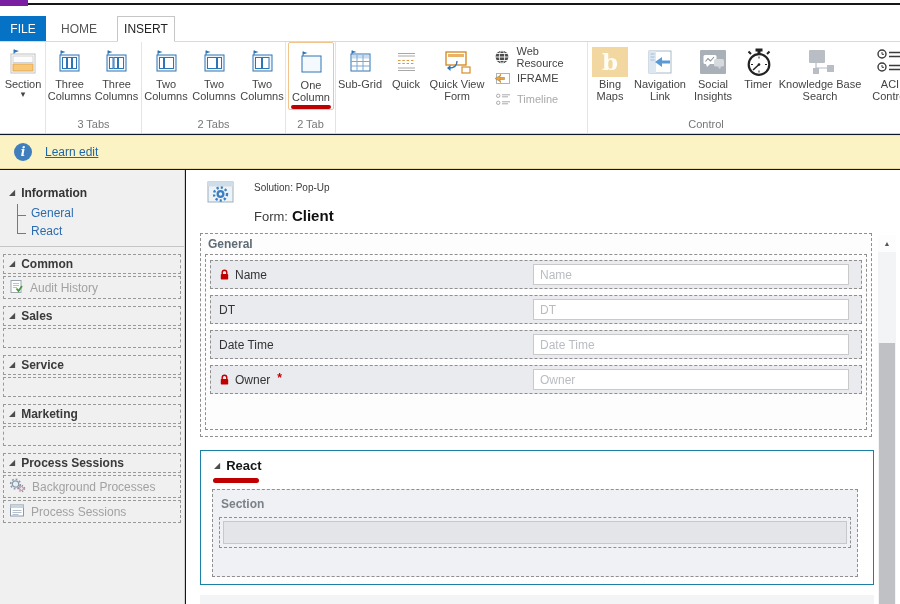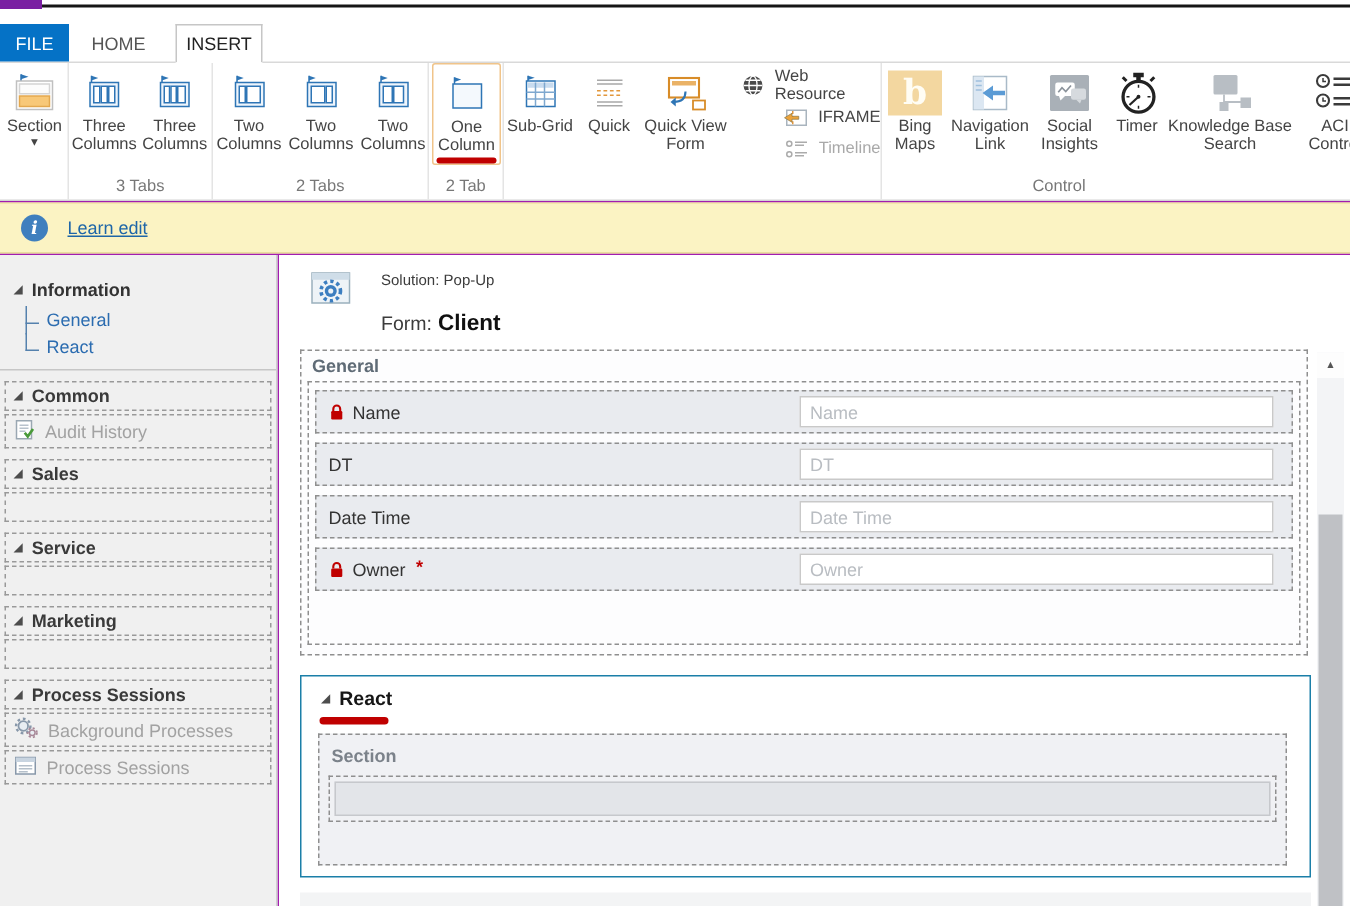--- a/index.html
+++ b/index.html
@@ -1,18 +1,18 @@
 <!DOCTYPE html>
 <html><head>
 <meta charset="utf-8">
 <style>
 *{margin:0;padding:0;box-sizing:border-box}
 html,body{width:900px;height:604px;overflow:hidden;background:#fff;
   font-family:"Liberation Sans","DejaVu Sans",sans-serif;}
-.screen{position:relative;width:900px;height:604px;background:#a21caf;}
+.screen{position:relative;width:900px;height:604px;background:#0f172a;}
 
 
 .topstrip{position:absolute;top:0;left:0;right:0;height:6px;background:#fff;}
 .topstrip .accent{position:absolute;left:0;top:0;width:28px;height:6px;background:#7a1fa2;}
 .topstrip .line{position:absolute;left:28px;right:0;top:3px;height:2px;background:#161616;}
 
 
 .tabbar{position:absolute;top:6px;left:0;right:0;height:36px;display:flex;align-items:flex-end;
   border-bottom:1px solid #d9d9d9;background:#fff;}
 .tab{height:25px;display:flex;align-items:center;justify-content:center;font-size:12px;cursor:pointer;}
@@ -27,21 +27,21 @@
 .rgroup{height:100%;display:flex;flex-direction:column;border-right:1px solid #e4e4e4;flex-shrink:0;}
 .rbtns{flex:1;display:flex;align-items:flex-start;}
 .rglabel{height:15px;font-size:11px;color:#777;text-align:center;line-height:13px;}
 .rglabel.ctrl{padding-right:76px;}
 .rbtn{display:flex;flex-direction:column;align-items:center;padding-top:2px;flex-shrink:0;cursor:pointer;}
 .rbtn .ric{height:32px;display:flex;align-items:center;justify-content:center;margin-top:2px;}
 .rbtn .rlb{font-size:11px;line-height:12px;color:#444;text-align:center;}
 .rbtn.hl{border:1px solid #f0c48a;border-radius:2px;}
 .drop{font-size:9px;color:#444;line-height:8px;}
 .red-underline{width:40px;height:4px;background:#c00000;border-radius:2px;margin-top:2px;}
-.sstack{display:flex;flex-direction:column;justify-content:flex-start;padding:7px 0 0 8px;gap:5px;align-items:flex-end;}
+.sstack{display:flex;flex-direction:column;justify-content:flex-start;padding:7px 0 0 8px;gap:5px;}
 .sbtn{display:flex;align-items:center;gap:6px;font-size:11px;color:#444;height:16px;cursor:pointer;}
 .sbtn.disabled{color:#a9a9a9;}
 .sbtn .sic{width:17px;display:flex;justify-content:center;}
 .bing{width:36px;height:30px;background:#f3d7a0;display:flex;align-items:center;justify-content:center;}
 .bing span{font-family:"DejaVu Serif",serif;font-weight:bold;font-size:23px;color:#fffdf4;line-height:1;transform:translateY(-1px);}
 
 
 .notif{position:absolute;top:135px;left:0;right:0;height:34px;background:#fbf3c3;
   border-top:1px solid #f3e7ab;border-bottom:1px solid #e9dc9e;display:flex;align-items:center;
   padding-left:14px;gap:13px;font-size:12px;color:#3b3b3b;}

